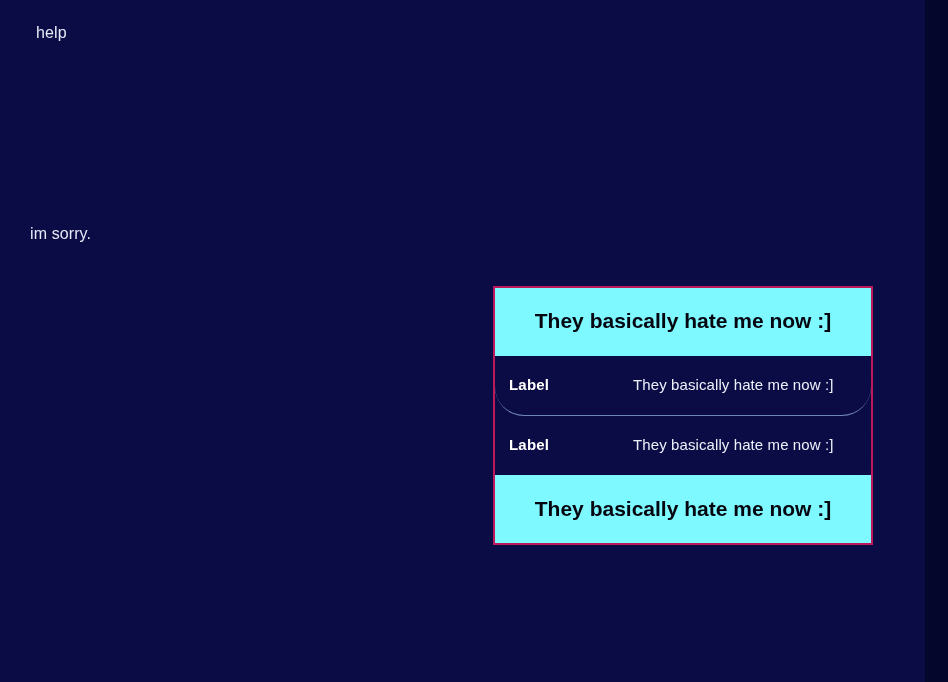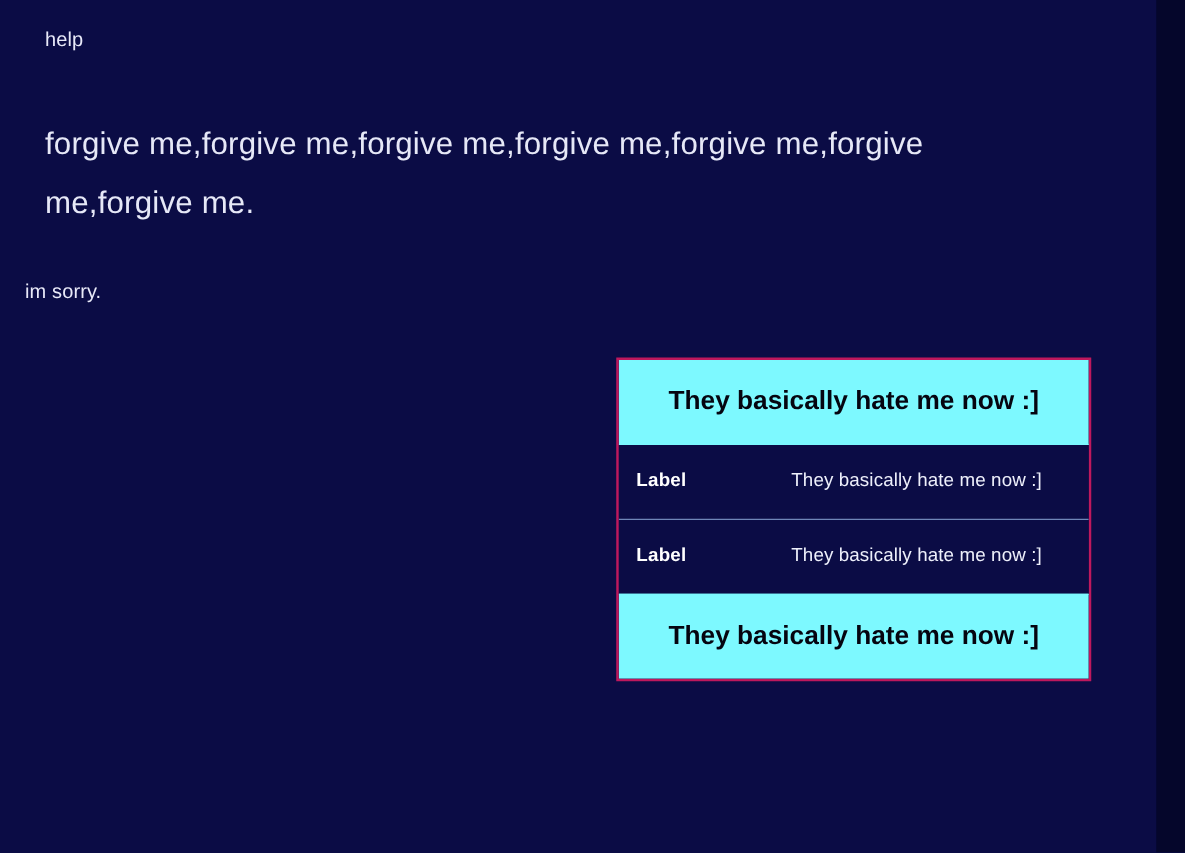--- a/index.html
+++ b/index.html
@@ -56,21 +56,21 @@
 
   .note-small {
     margin: 0;
     padding: 0;
     font-size: 16px;
     line-height: 19px;
     color: #e8e9f8;
     letter-spacing: 0.1px;
   }
   #note-help   { position: absolute; left: 36px; top: 23px;  }
-  #note-sorry  { position: absolute; left: 20px; top: 224px; }
+  #note-sorry  { position: absolute; left: 30px; top: 224px; }
 
   #note-forgive {
     position: absolute;
     left: 36px;
     top: 92px;
     width: 800px;
     margin: 0;
     font-size: 25px;
     line-height: 47px;
     color: #e6e8f7;
@@ -102,20 +102,21 @@
   }
   #card-header { border-bottom: 1px solid #7df9ff; }
   #card-footer { border-top: 1px solid #7df9ff; }
 
   .card-row {
     display: flex;
     align-items: flex-start;
     background: #0b0c45;
     padding: 16px 14px 18px 14px;
     box-sizing: border-box;
+    border-radius: 29px;
   }
   #card-row-1 { border-bottom: 1px solid #6f86b8; }
 
   .row-label {
     flex: 0 0 124px;
     font-size: 15px;
     font-weight: bold;
     line-height: 25px;
     color: #ffffff;
     letter-spacing: 0.2px;
@@ -130,21 +131,20 @@
 </style>
 </head>
 <body>
 
 <div id="page">
 
   <div id="content">
 
     <p id="note-help" class="note-small">help</p>
 
-    <p id="note-forgive">forgive me,forgive me,forgive me,forgive me,forgive me,forgive me,forgive me.</p>
 
     <p id="note-sorry" class="note-small">im sorry.</p>
 
     <div id="hate-card">
 
       <div id="card-header" class="card-banner">They basically hate me now :]</div>
 
       <div id="card-row-1" class="card-row">
         <div class="row-label">Label</div>
         <div class="row-value">They basically hate me now :]</div>

